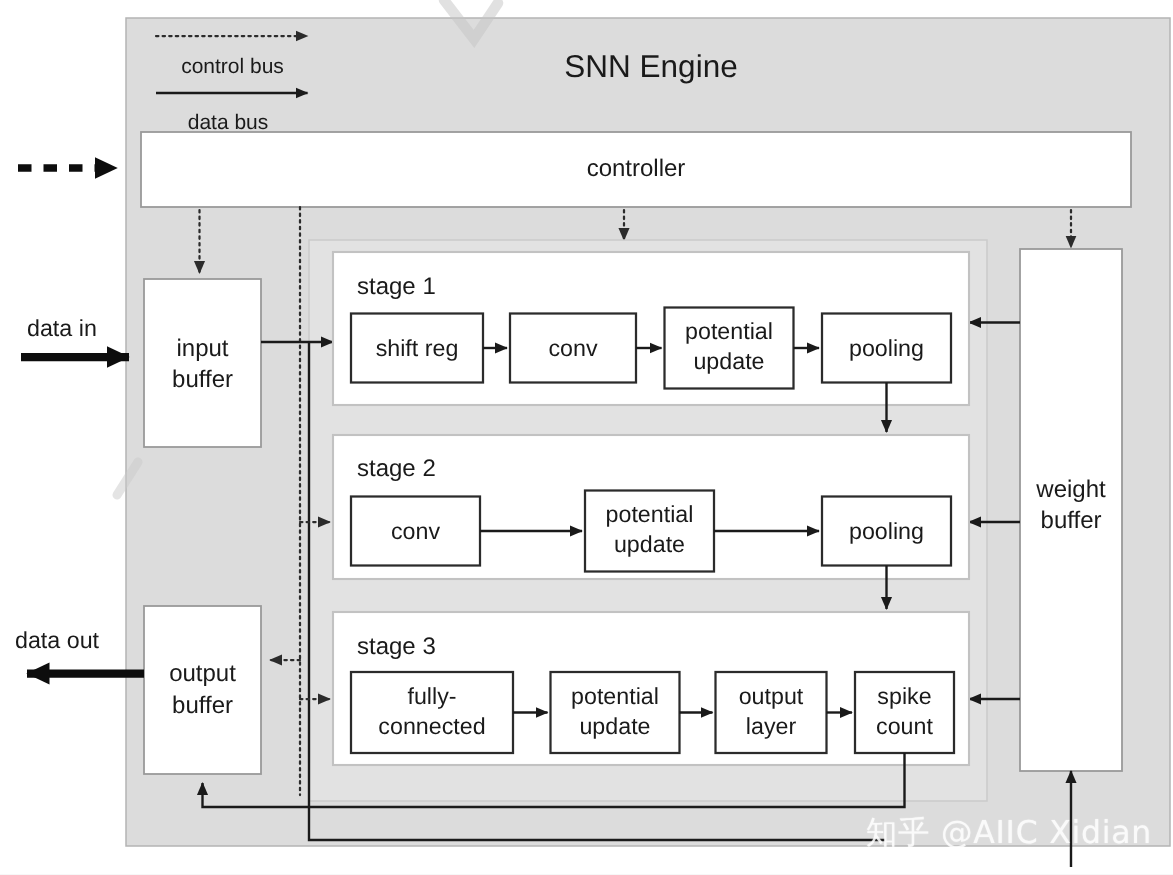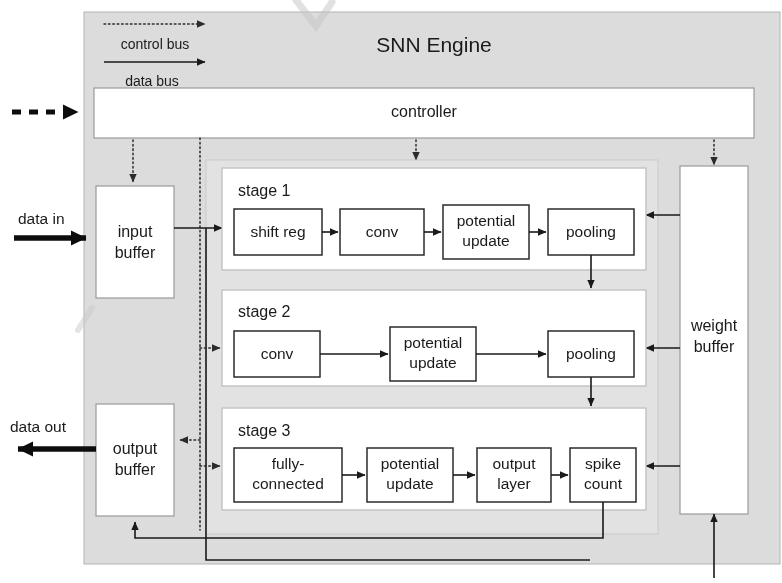--- a/index.html
+++ b/index.html
@@ -217,13 +217,14 @@
     <line class="wire-dotted" x1="200" y1="466" x2="220" y2="466" marker-end="url(#arr-dot)"></line>
 
     <path class="wire" d="M603,502 L603,538 L135,538 L135,522" marker-end="url(#arr)"></path>
 
     <g opacity="0.5">
       <path d="M296,0 L316,26 L332,2" stroke="#c4c4c4" stroke-width="7" fill="none" stroke-linecap="round"></path>
       <path d="M78,330 L92,308" stroke="#c9c9c9" stroke-width="6" fill="none" stroke-linecap="round"></path>
     </g>
   </svg>
 
+  <div class="watermark">知乎 @AIIC Xidian</div>
 </div>
 
 </body></html>

